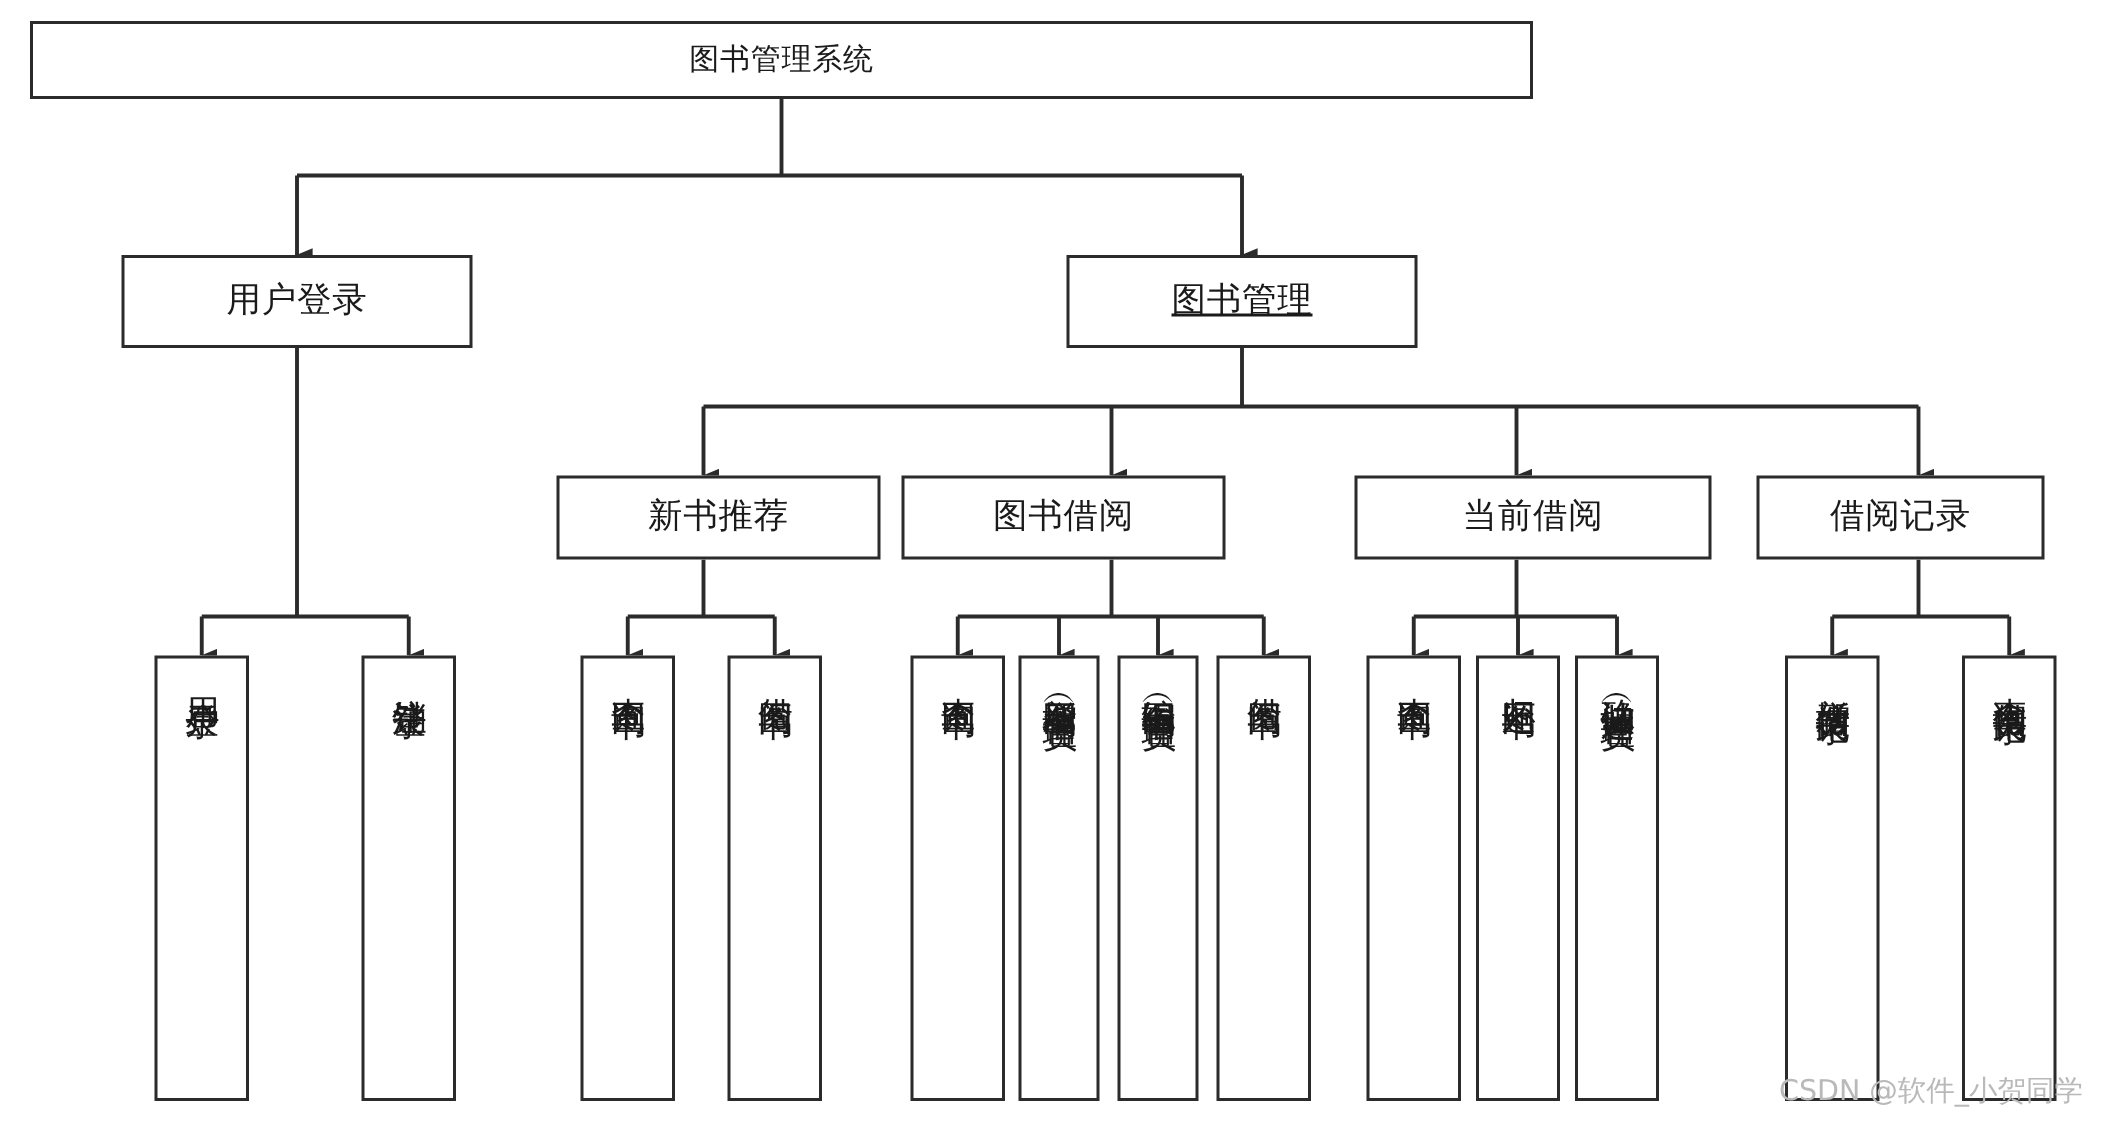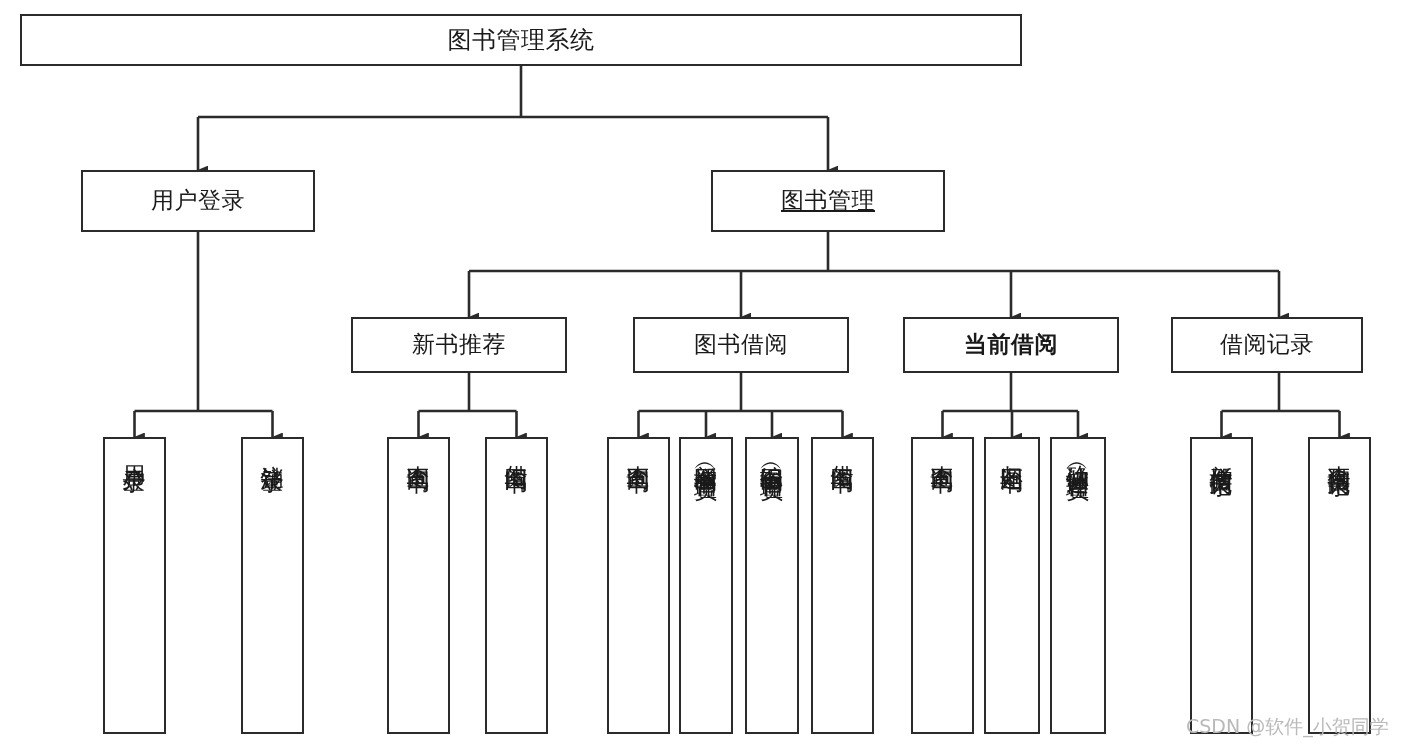--- a/index.html
+++ b/index.html
@@ -43,21 +43,21 @@
     text-align: center;
     line-height: 1.18;
     white-space: nowrap;
   }
   
   .node.horiz .lbl {
     font-size: 23px;
     letter-spacing: 0.5px;
   }
   .node.root .lbl {
-    font-size: 24px;
+    font-size: 20px;
   }
   
   .node.vert {
     align-items: flex-start;
     justify-content: center;
     padding-top: 8px;
   }
   .node.vert .lbl {
     writing-mode: vertical-rl;
     text-orientation: upright;
@@ -129,27 +129,27 @@
     <span class="lbl">图书管理系统</span>
   </div>
 
   <div class="node horiz" style="left: 81px; top: 170px; width: 234px; height: 62px;">
     <span class="lbl">用户登录</span>
   </div>
   <div class="node horiz" style="left: 711px; top: 170px; width: 234px; height: 62px; text-decoration: underline;">
     <span class="lbl">图书管理</span>
   </div>
 
-  <div class="node horiz" style="left: 351px; top: 317px; width: 216px; height: 56px;">
+  <div class="node horiz" style="left: 371px; top: 317px; width: 216px; height: 56px;">
     <span class="lbl">新书推荐</span>
   </div>
-  <div class="node horiz" style="left: 633px; top: 317px; width: 216px; height: 56px;">
+  <div class="node horiz" style="left: 601px; top: 317px; width: 216px; height: 56px;">
     <span class="lbl">图书借阅</span>
   </div>
-  <div class="node horiz" style="left: 903px; top: 317px; width: 216px; height: 56px; font-weight: bold;">
+  <div class="node horiz" style="left: 903px; top: 317px; width: 238px; height: 56px;">
     <span class="lbl">当前借阅</span>
   </div>
   <div class="node horiz" style="left: 1171px; top: 317px; width: 192px; height: 56px;">
     <span class="lbl">借阅记录</span>
   </div>
 
   <div class="node vert" style="left: 103px; top: 437px; width: 63px; height: 297px;">
     <span class="lbl">用户登录</span>
   </div>
   <div class="node vert" style="left: 241px; top: 437px; width: 63px; height: 297px;">

